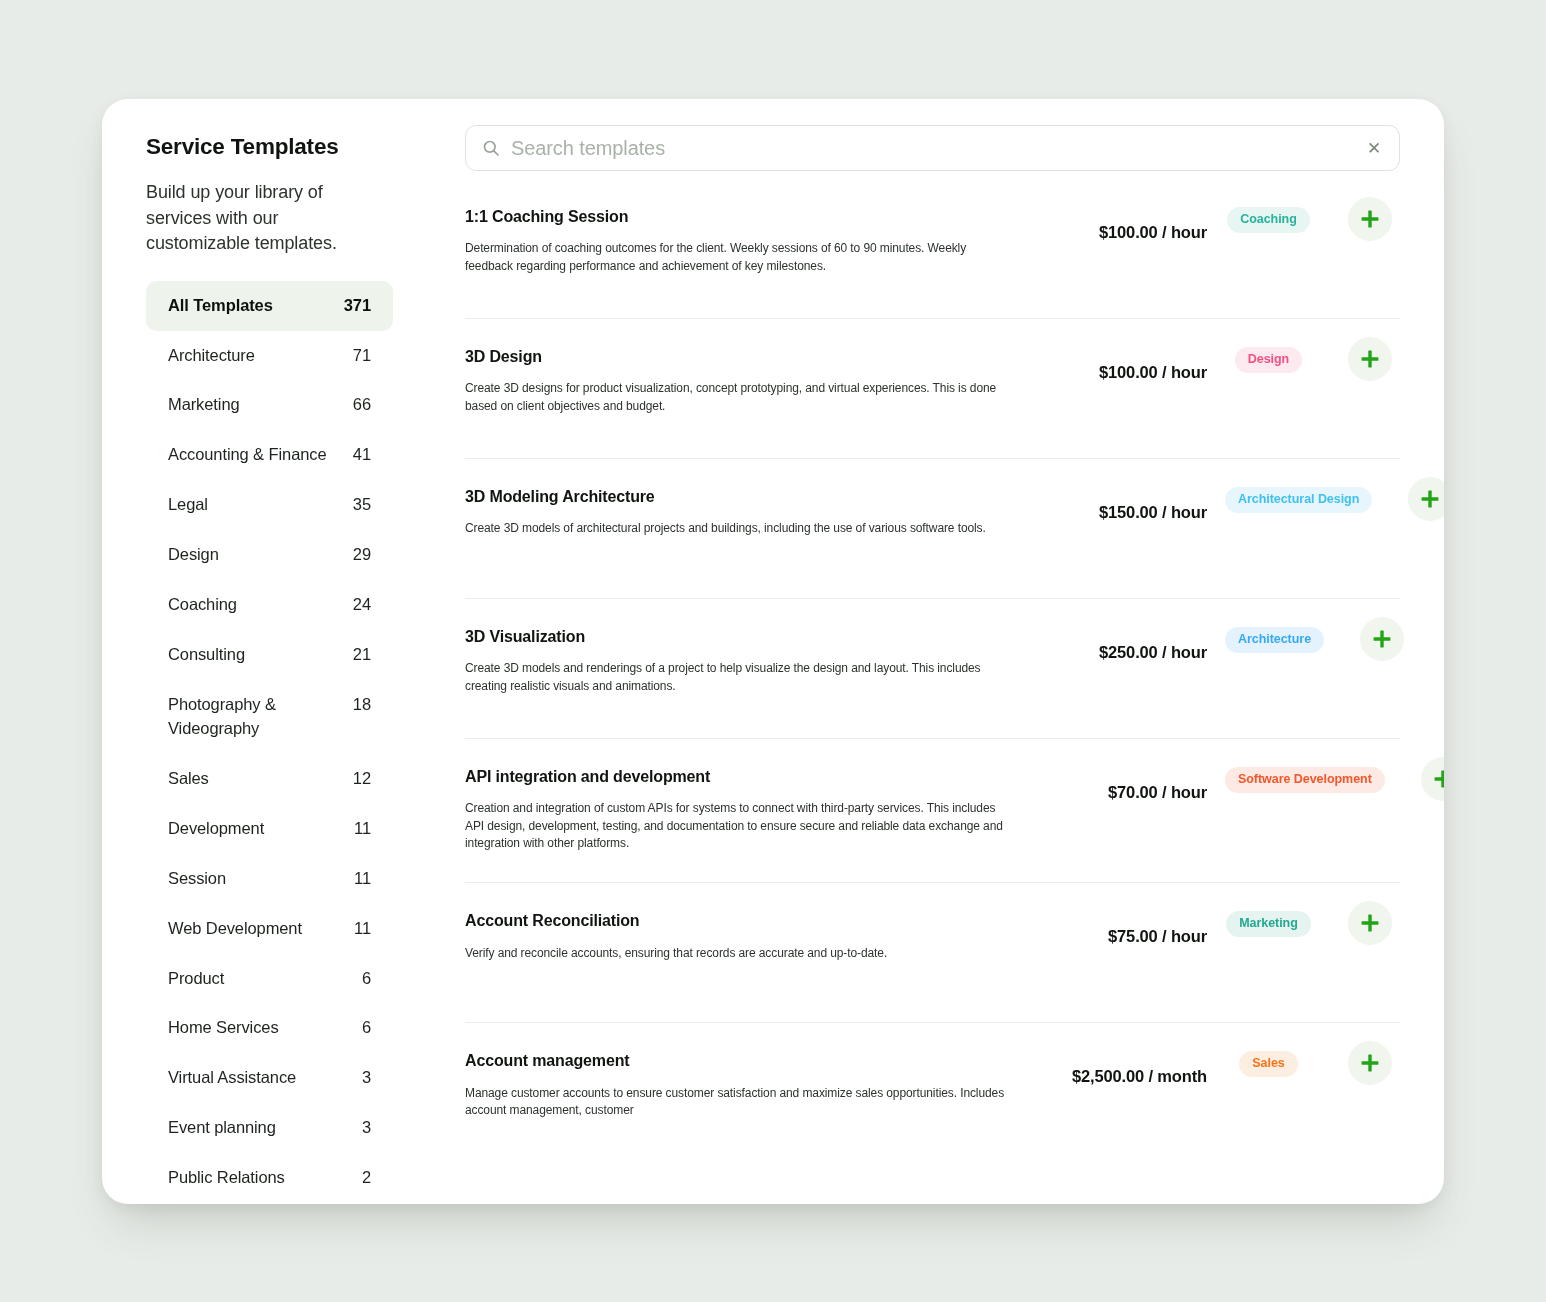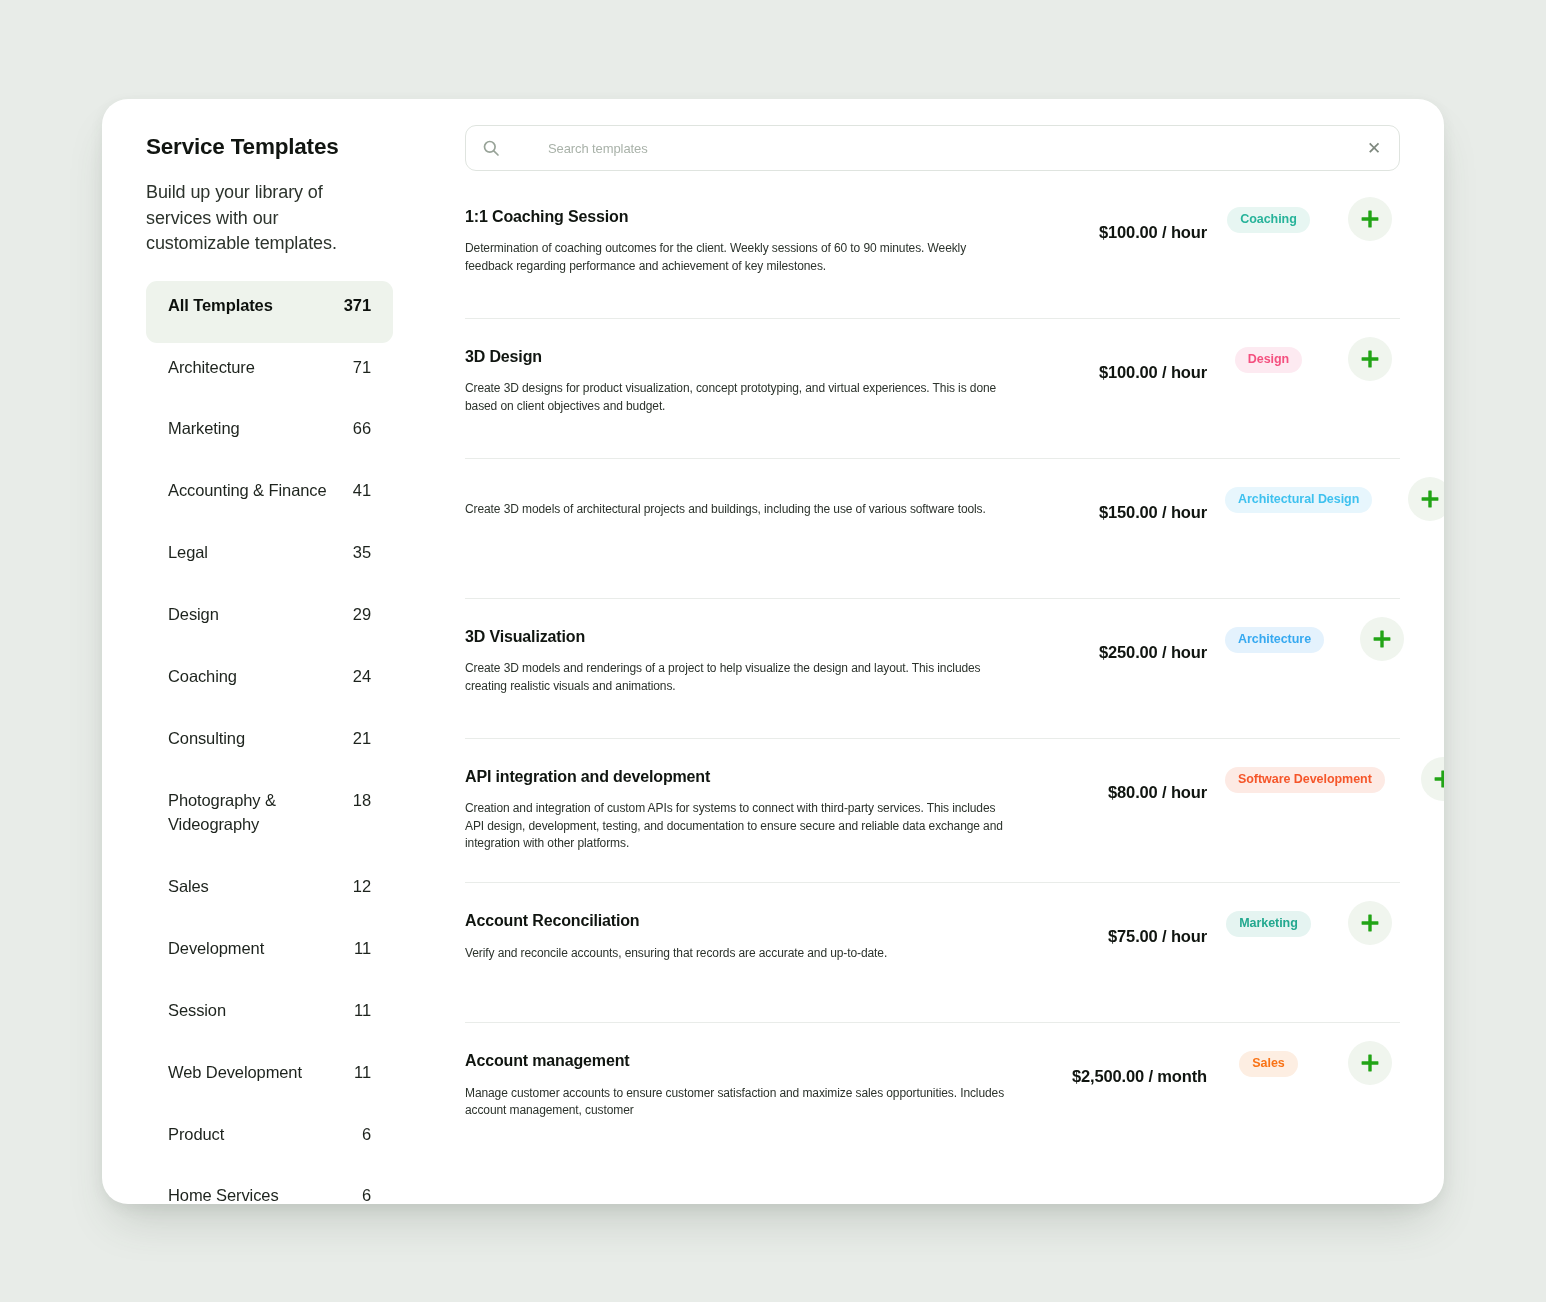--- a/index.html
+++ b/index.html
@@ -66,21 +66,21 @@
 
   .cat-list {
     margin-top: 24px;
     list-style: none;
   }
 
   .cat-item {
     display: flex;
     align-items: flex-start;
     justify-content: space-between;
-    padding: 13px 22px 25px 22px;
+    padding: 13px 22px 13px 22px;
     border-radius: 11px;
     cursor: pointer;
     font-size: 16.5px;
     color: #1d231d;
     letter-spacing: -0.1px;
     line-height: 1.45;
   }
 
   .cat-item.active {
     background: #eef3ec;
@@ -123,25 +123,24 @@
     display: flex;
     align-items: center;
     justify-content: center;
   }
 
   .search-input {
     flex: 1 1 auto;
     border: none;
     outline: none;
     font-family: inherit;
-    font-size: 13px;
+    font-size: 20px;
     color: #8b5cf6;
     letter-spacing: -0.1px;
     background: transparent;
-    margin-left: 37px;
   }
   .search-input::placeholder { color: #a9b2a9; }
 
   .search-clear {
     flex: 0 0 auto;
     width: 22px;
     height: 22px;
     display: flex;
     align-items: center;
     justify-content: center;
@@ -371,20 +370,21 @@
               <button class="add-btn">
                 <svg width="22" height="22" viewBox="0 0 22 22" aria-hidden="true">
                   <rect x="9.3" y="2.6" width="3.4" height="16.8" rx="0.4" fill="#22a416"></rect>
                   <rect x="2.6" y="9.3" width="16.8" height="3.4" rx="0.4" fill="#22a416"></rect>
                 </svg>
               </button>
             </div>
           </div>
           <div class="row">
             <div class="row-main">
+              <div class="row-title">3D Modeling Architecture</div>
               <div class="row-desc">Create 3D models of architectural projects and buildings, including the use of various software tools.</div>
             </div>
             <div class="row-price">$150.00 / hour</div>
             <div class="row-tagcell">
               <span class="tag" style="color: rgb(62, 193, 239); background: rgb(231, 246, 253);">Architectural Design</span>
             </div>
             <div class="row-action">
               <button class="add-btn">
                 <svg width="22" height="22" viewBox="0 0 22 22" aria-hidden="true">
                   <rect x="9.3" y="2.6" width="3.4" height="16.8" rx="0.4" fill="#22a416"></rect>
@@ -409,21 +409,21 @@
                   <rect x="2.6" y="9.3" width="16.8" height="3.4" rx="0.4" fill="#22a416"></rect>
                 </svg>
               </button>
             </div>
           </div>
           <div class="row">
             <div class="row-main">
               <div class="row-title">API integration and development</div>
               <div class="row-desc">Creation and integration of custom APIs for systems to connect with third-party services. This includes API design, development, testing, and documentation to ensure secure and reliable data exchange and integration with other platforms.</div>
             </div>
-            <div class="row-price">$80.00 / hour</div>
+            <div class="row-price">$70.00 / hour</div>
             <div class="row-tagcell">
               <span class="tag" style="color: rgb(245, 86, 42); background: rgb(253, 234, 228);">Software Development</span>
             </div>
             <div class="row-action">
               <button class="add-btn">
                 <svg width="22" height="22" viewBox="0 0 22 22" aria-hidden="true">
                   <rect x="9.3" y="2.6" width="3.4" height="16.8" rx="0.4" fill="#22a416"></rect>
                   <rect x="2.6" y="9.3" width="16.8" height="3.4" rx="0.4" fill="#22a416"></rect>
                 </svg>
               </button>

